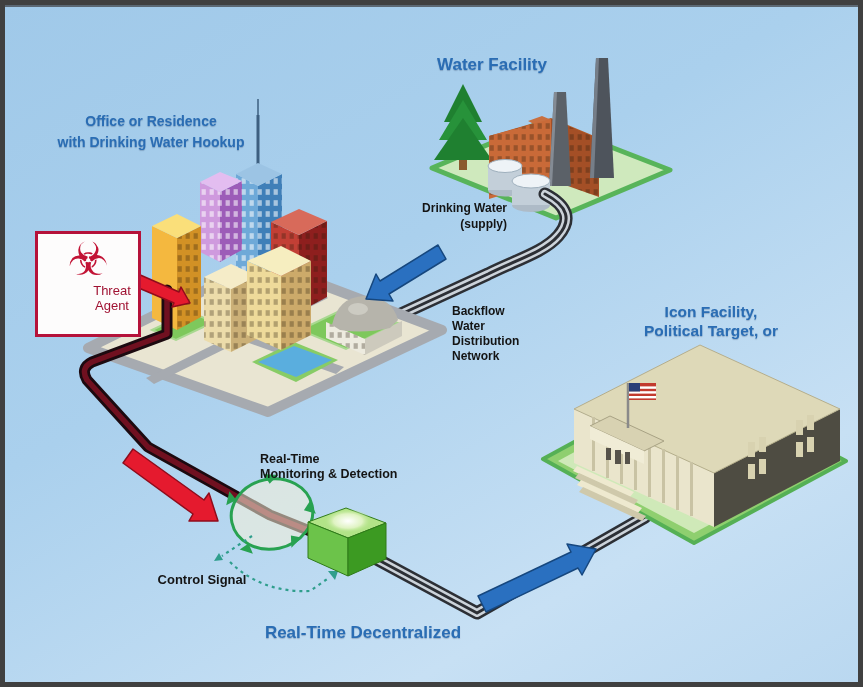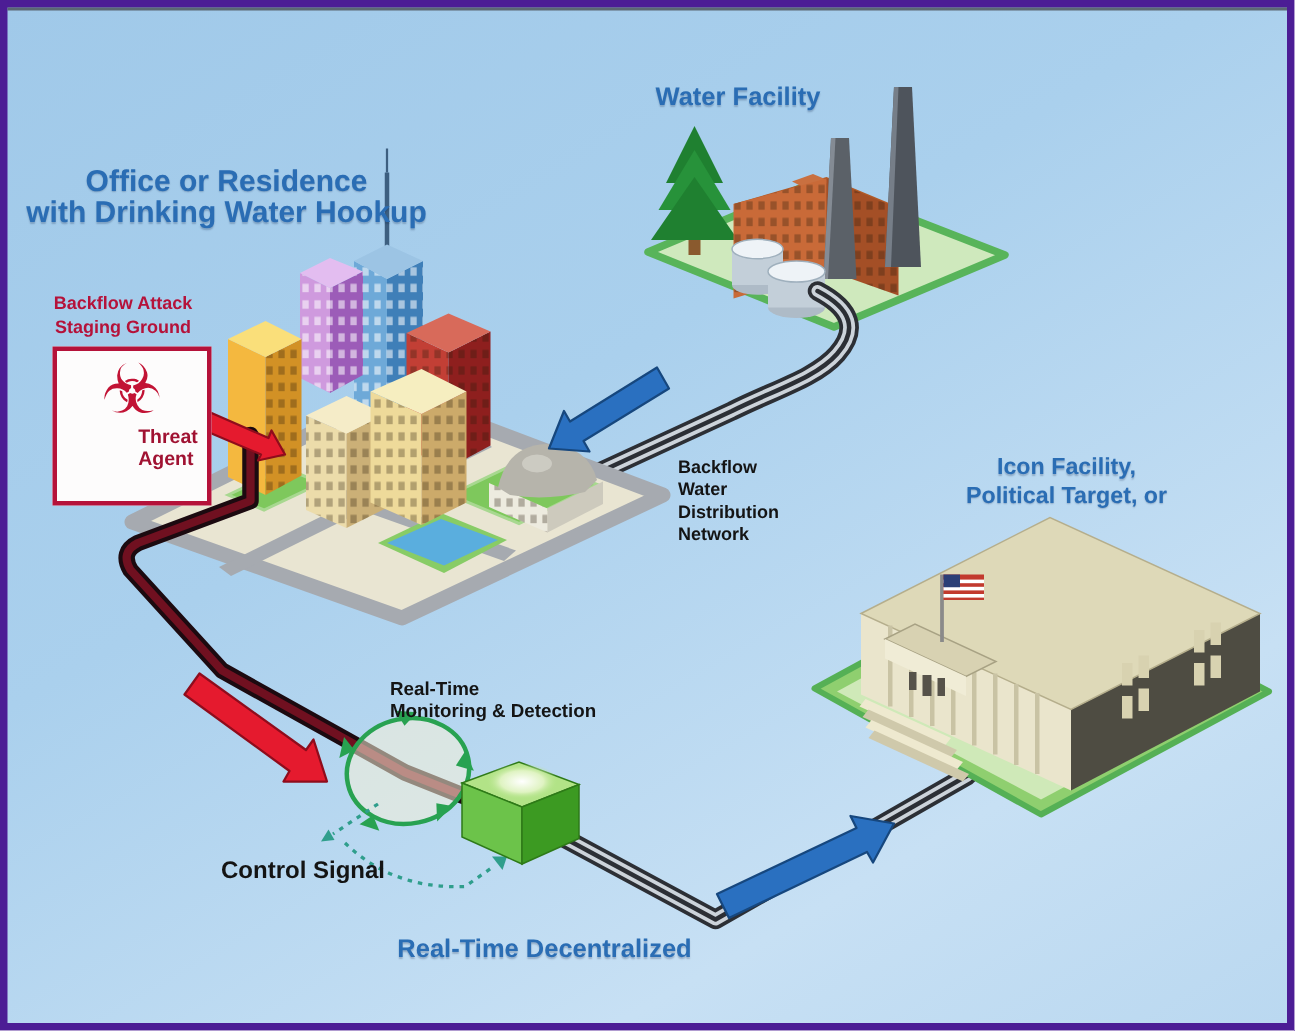--- a/index.html
+++ b/index.html
@@ -1,46 +1,46 @@
 <!DOCTYPE html>
 <html style="--label-blue: #2a6db4; --label-red: #b5123a; --label-black: #141414; --arrow-blue: #2a70c0; --arrow-blue-dark: #16477e; --arrow-red: #e51a2e; --arrow-red-dark: #8f0c1c; --pipe-dark: #2c2f35; --pipe-light: #ccd3da; --backflow-casing: #1c0a10; --backflow-core: #701020; --signal-teal: #2f9e8c; --monitor-green: #28a251; --doser-green: #59bb35; --platform-green: #55b055;"><head>
 <meta charset="utf-8">
 <style>
   html,body{margin:0;padding:0;background:#ffffff;}
   .frame{
-    position:relative;width:863px;height:687px;background:#4c1d95;
+    position:relative;width:863px;height:687px;background:#404040;
     font-family:"Liberation Sans", sans-serif;overflow:hidden;
   }
   .scene{
     position:absolute;left:5px;top:5px;right:5px;bottom:5px;
     background:linear-gradient(150deg,#a0c9e9 0%,#aad0ed 40%,#c7e0f4 78%,#bad8f0 100%);
   }
   .top-rule{position:absolute;left:0;top:0;width:100%;height:2px;background:#4a4f55;opacity:.8;}
   svg.canvas{position:absolute;left:-5px;top:-5px;width:863px;height:687px;}
   .lbl{position:absolute;z-index:5;white-space:nowrap;}
   .ctr{transform:translateX(-50%);text-align:center;}
   .blue{color:var(--label-blue);font-weight:bold;text-shadow:0 1px 1px rgba(20,40,80,.25);}
   .red{color:var(--label-red);font-weight:bold;}
   .blk{color:var(--label-black);font-weight:bold;}
   .lbl-water{left:487px;top:50px;font-size:17px;}
-  .lbl-office{left:146px;top:106px;font-size:20px;line-height:21px;}
+  .lbl-office{left:146px;top:106px;font-size:14px;line-height:21px;}
   .lbl-backflow{left:77px;top:189px;font-size:12px;line-height:16px;}
   .lbl-supply{left:380px;top:195px;width:122px;text-align:right;font-size:12px;line-height:16px;}
   .lbl-dist{left:447px;top:299px;font-size:12px;line-height:15px;}
   .lbl-icon{left:706px;top:297px;font-size:15.5px;line-height:19px;}
   .lbl-monitor{left:255px;top:447px;font-size:12.5px;line-height:15px;}
-  .lbl-control{left:197px;top:567px;font-size:16px;}
+  .lbl-control{left:197px;top:567px;font-size:13px;}
   .lbl-doser{left:358px;top:618px;font-size:17px;line-height:20px;}
   .threat-box{
     position:absolute;z-index:5;left:30px;top:226px;width:100px;height:100px;
     background:#fdfcfc;border:3px solid var(--label-red);
     display:flex;flex-direction:column;align-items:center;
   }
   .threat-glyph{font-size:46px;line-height:48px;color:#c21335;margin-top:1px;}
-  .threat-text{font-size:13px;line-height:15px;font-weight:bold;color:#a01232;text-align:left;margin-left:48px;}
+  .threat-text{font-size:13px;line-height:15px;font-weight:normal;color:#a01232;text-align:center;margin-left:48px;}
   
   .arrow-blue{fill:var(--arrow-blue);stroke:var(--arrow-blue-dark);stroke-width:1.5;stroke-linejoin:round;}
   .arrow-red{fill:var(--arrow-red);stroke:var(--arrow-red-dark);stroke-width:1.5;stroke-linejoin:round;}
   .pipe-out{stroke:var(--pipe-dark);stroke-width:13;fill:none;stroke-linejoin:round;stroke-linecap:round;}
   .pipe-mid{stroke:var(--pipe-light);stroke-width:8;fill:none;stroke-linejoin:round;stroke-linecap:round;}
   .pipe-in{stroke:var(--pipe-dark);stroke-width:3;fill:none;stroke-linejoin:round;stroke-linecap:round;}
   .bpipe-out{stroke:var(--backflow-casing);stroke-width:11;fill:none;stroke-linejoin:round;stroke-linecap:round;}
   .bpipe-in{stroke:var(--backflow-core);stroke-width:5.5;fill:none;stroke-linejoin:round;stroke-linecap:round;}
   .signal{stroke:var(--signal-teal);stroke-width:2.2;fill:none;stroke-dasharray:3 4;}
   .signal-head{fill:var(--signal-teal);}
@@ -260,33 +260,33 @@
     </g>
   </svg>
 
   <div class="lbl ctr blue lbl-water">Water Facility</div>
 
   <div class="lbl ctr blue lbl-office">
     <div>Office or Residence</div>
     <div>with Drinking Water Hookup</div>
   </div>
 
-  <div class="lbl ctr red lbl-backflow">
-    <div>Backflow Attack</div>
-    <div>Staging Ground</div>
-  </div>
 
   <div class="threat-box">
     <div class="threat-glyph">☣</div>
     <div class="threat-text">
       <div>Threat</div>
       <div>Agent</div>
     </div>
   </div>
 
+  <div class="lbl blk lbl-supply">
+    <div>Drinking Water</div>
+    <div>(supply)</div>
+  </div>
 
   <div class="lbl blk lbl-dist">
     <div>Backflow</div>
     <div>Water</div>
     <div>Distribution</div>
     <div>Network</div>
   </div>
 
   <div class="lbl ctr blue lbl-icon">
     <div>Icon Facility,</div>

